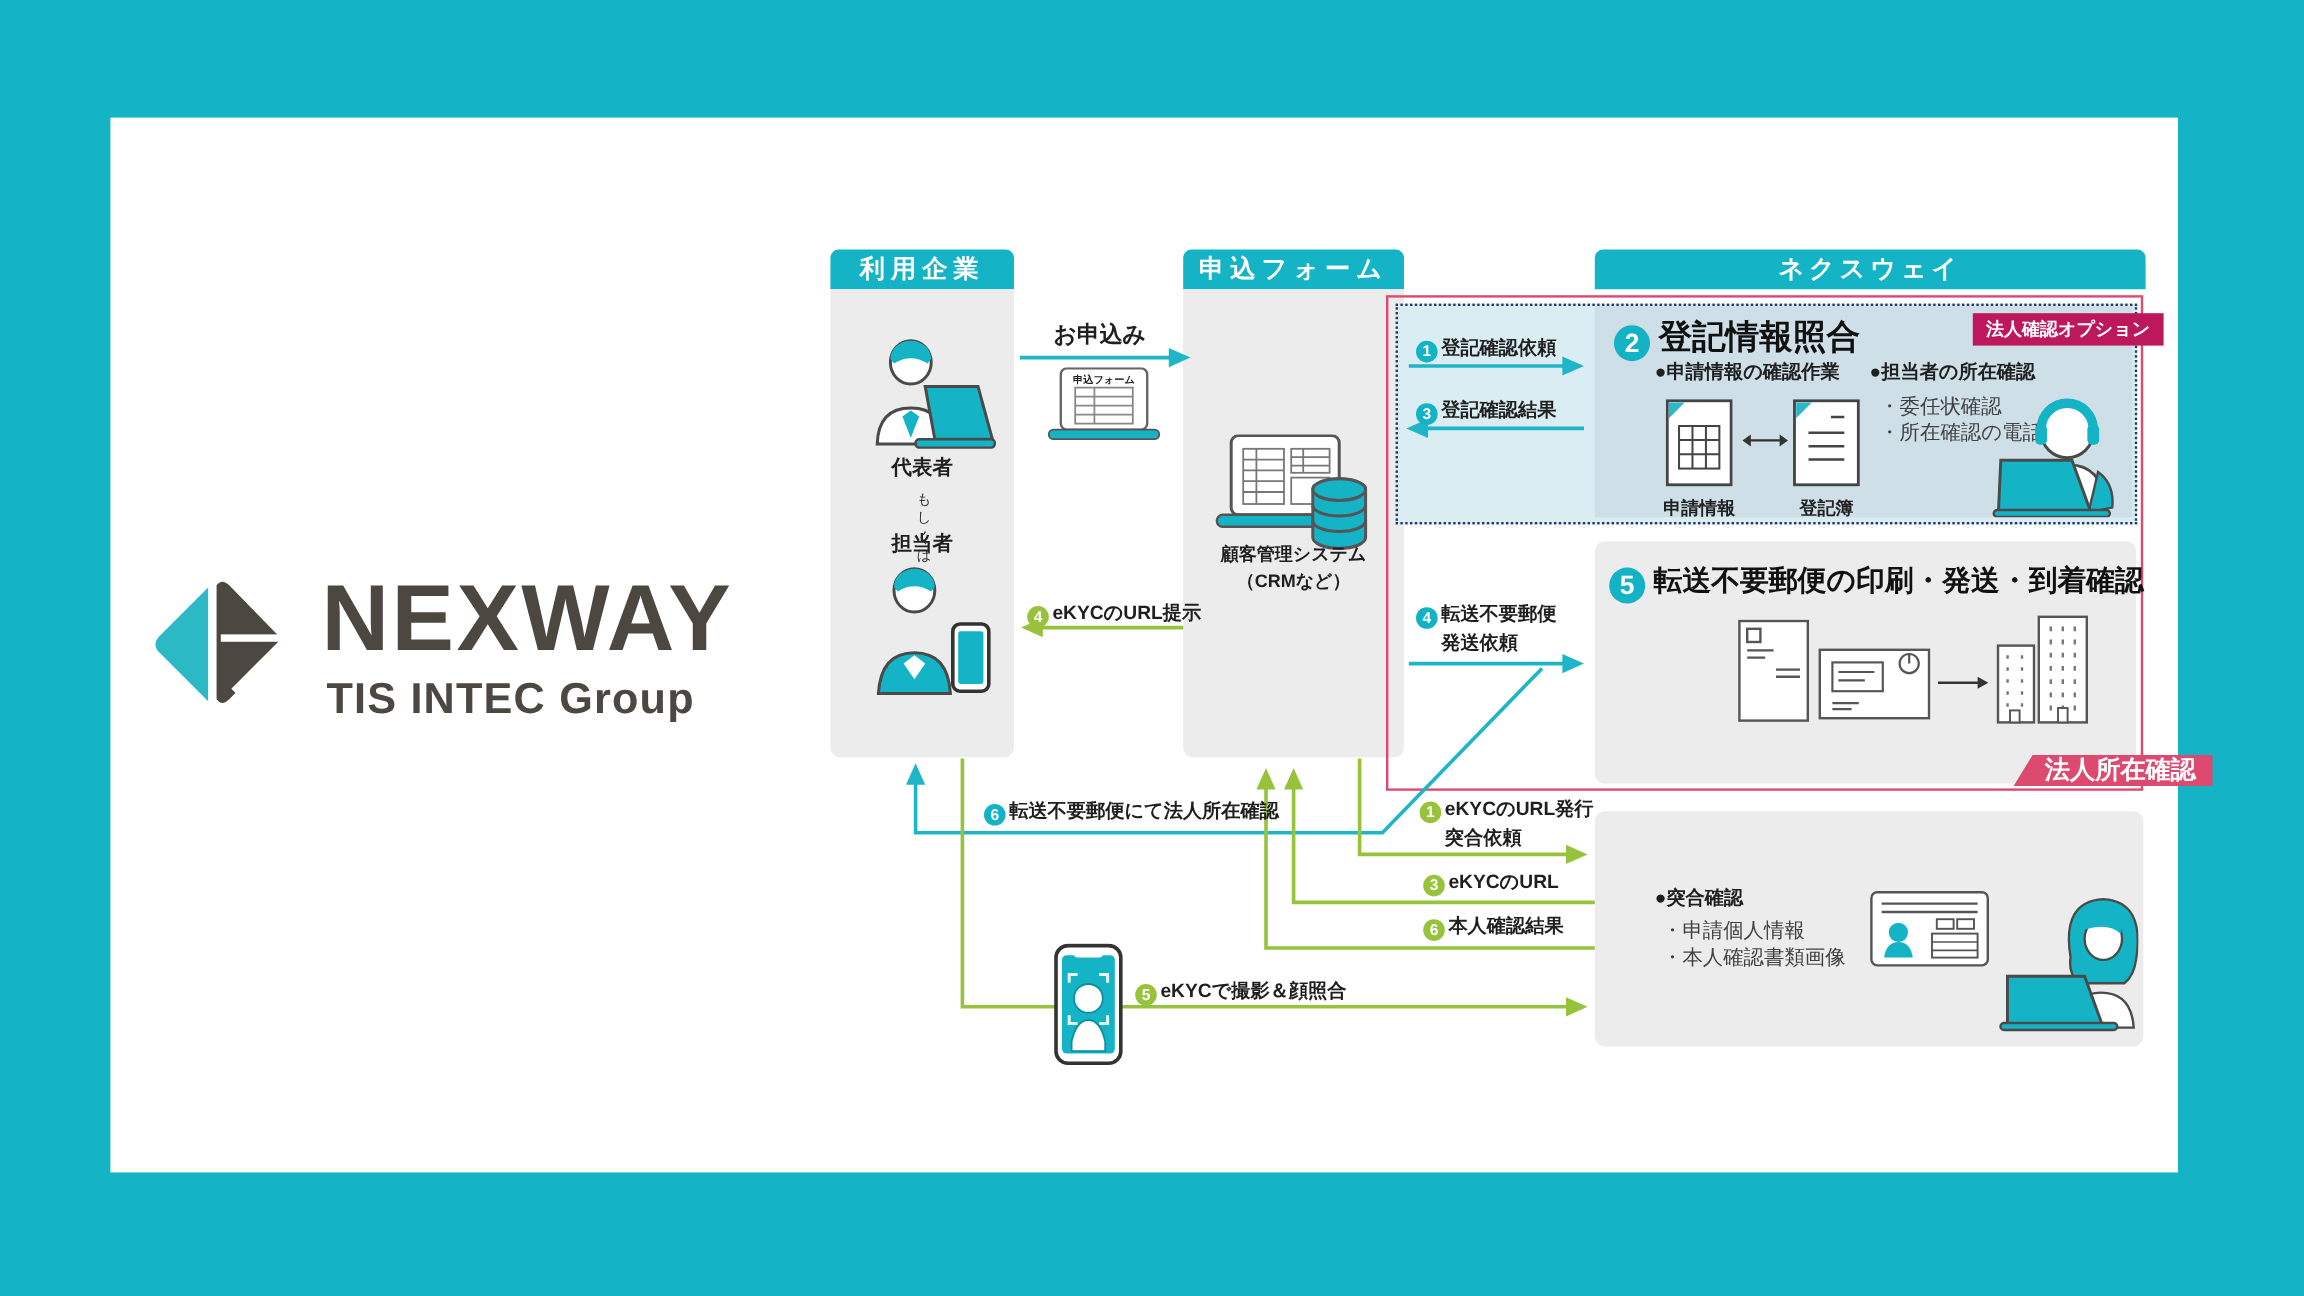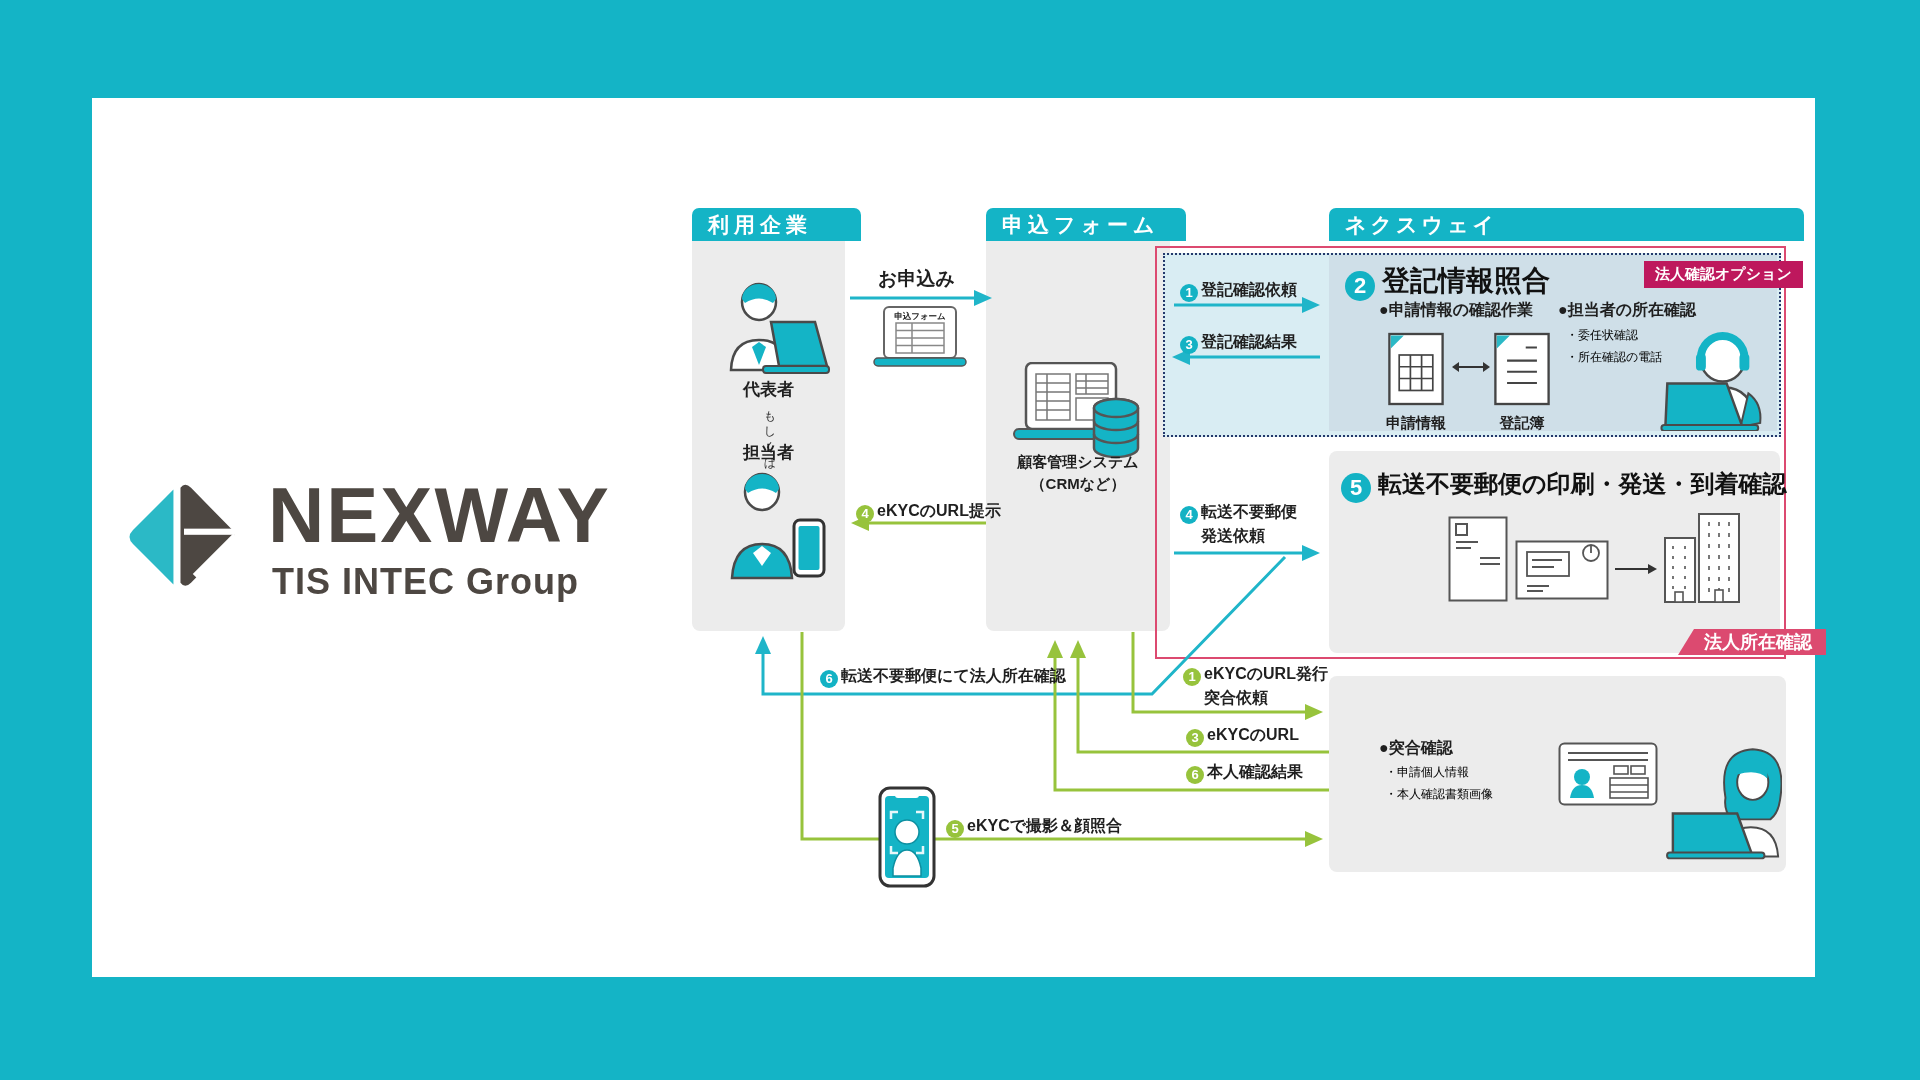--- a/index.html
+++ b/index.html
@@ -7,28 +7,27 @@
     width:1920px;height:1080px;overflow:hidden;
     background:#14b4c6;
     font-family:"Liberation Sans","DejaVu Sans",sans-serif;
     color:#1f1f1f;
   }
   .abs{position:absolute;}
   #stage{position:relative;width:1920px;height:1080px;}
   #panel{left:92px;top:98px;width:1723px;height:879px;background:#ffffff;}
   .colhead{
     background:#14b4c6;color:#fff;font-weight:bold;font-size:21px;
-    height:33px;line-height:33px;letter-spacing:5px;
+    height:33px;line-height:33px;text-align:center;letter-spacing:5px;
     border-radius:7px 7px 0 0;
-    padding-left:16px;
   }
   .colbody{background:#ececec;border-radius:0 0 8px 8px;}
   .graybox{background:#ececec;border-radius:8px;}
   .lbl{font-weight:bold;font-size:16px;white-space:nowrap;color:#1f1f1f;}
-  .sublbl{font-size:12px;white-space:nowrap;color:#000000;}
+  .sublbl{font-size:17px;white-space:nowrap;color:#404040;}
   .num{
     display:inline-block;width:18px;height:18px;border-radius:50%;
     color:#fff;font-size:13px;line-height:18px;text-align:center;
     font-weight:bold;margin-right:3px;vertical-align:-2px;
   }
   .num.teal{background:#13b2c4;}
   .num.green{background:#97c33c;}
   .bignum{
     display:inline-block;width:30px;height:30px;border-radius:50%;
     color:#fff;font-size:22px;line-height:30px;text-align:center;
@@ -41,21 +40,21 @@
   .vtext{writing-mode:vertical-rl;font-size:12px;letter-spacing:2px;color:#333;}
   .ctr{text-align:center;}
   #pinkbox{border:2.5px solid #dc4a70;}
   #dotbox{background:#d9edf3;border:2px dotted #24386b;}
   #regbox{background:#cfdfe8;}
   #optbadge{
     background:#be185d;color:#fff;font-size:15px;font-weight:bold;
     padding:4px 11px;white-space:nowrap;
   }
   #locbadge{
-    background:#dc4a70;color:#fff;font-size:18px;font-weight:bold;
+    background:#dc4a70;color:#fff;font-size:21px;font-weight:bold;
     height:26px;line-height:26px;padding:0 14px 0 26px;white-space:nowrap;
     clip-path:polygon(16px 0,100% 0,100% 100%,0 100%);
   }
   .logoname{font-size:78px;font-weight:bold;color:#4d4742;letter-spacing:2px;line-height:1;}
   .logogroup{font-size:36px;font-weight:bold;color:#4d4742;letter-spacing:1px;line-height:1;}
   svg{display:block;}
 </style>
 </head>
 <body>
 

